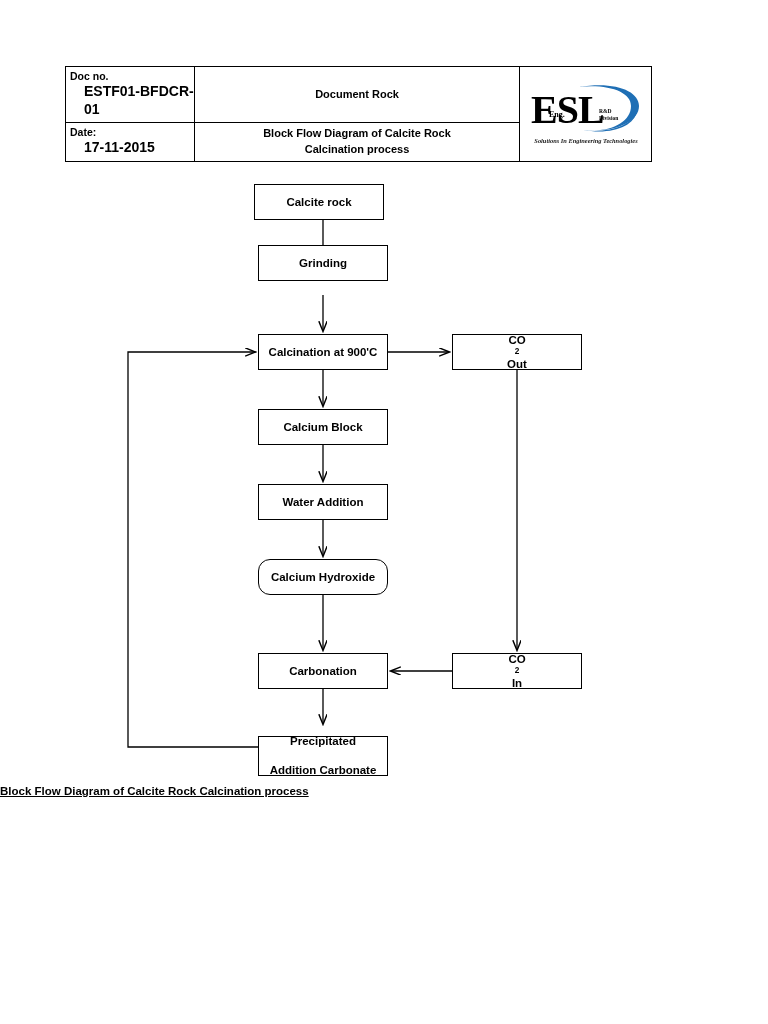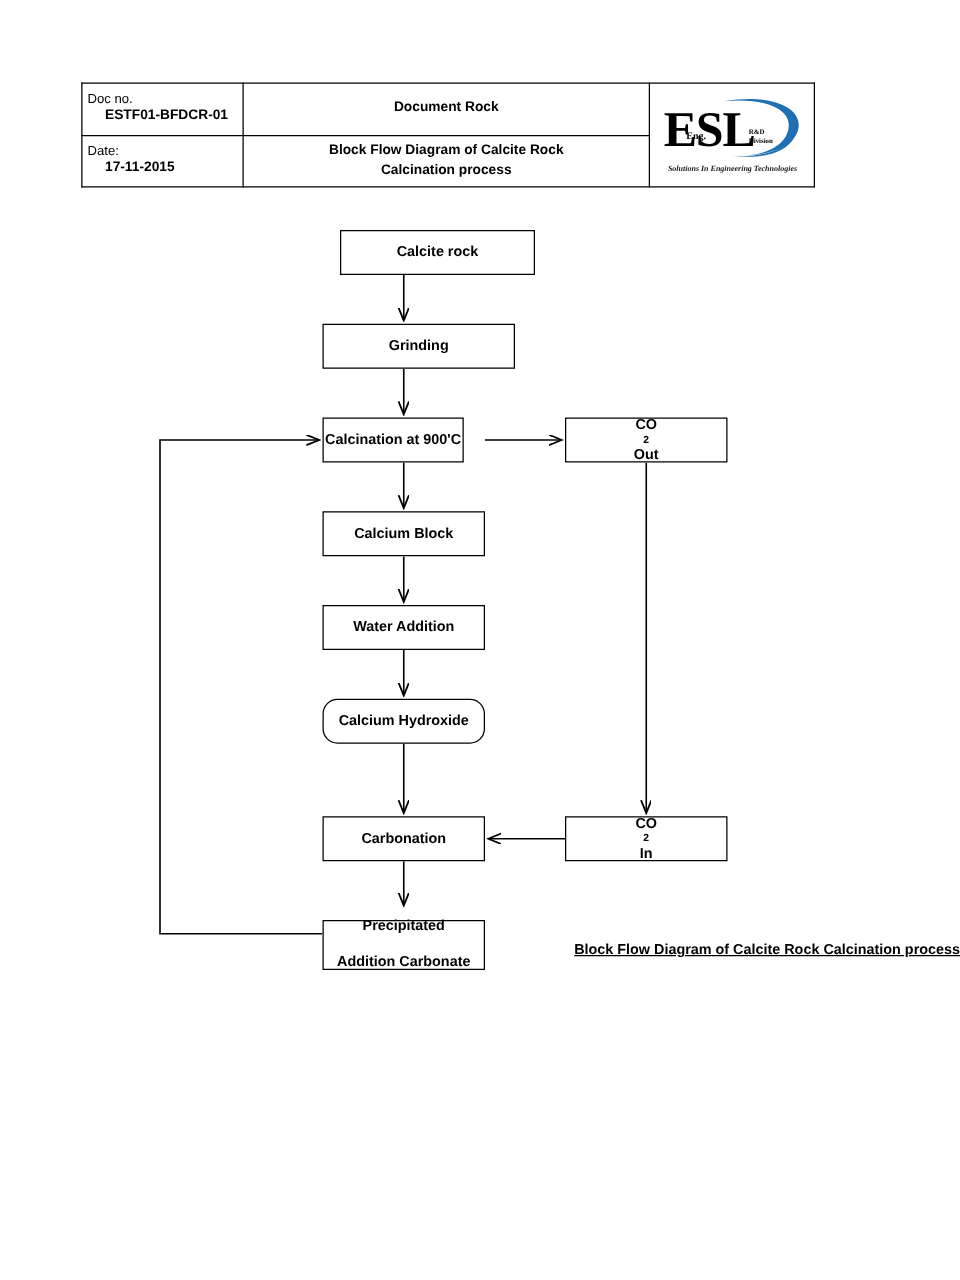--- a/index.html
+++ b/index.html
@@ -35,25 +35,25 @@
   .col-meta   { width: 128px; }
   .col-title  { width: 324px; }
   .col-logo   { width: 131px; }
 
   .meta-cell {
     padding: 3px 0 4px 4px;
     line-height: 1.25;
   }
   .meta-label {
     font-size: 10.5px;
-    font-weight: normal;
+    font-weight: bold;
     display: block;
   }
   .meta-value {
-    font-size: 11px;
+    font-size: 14px;
     font-weight: bold;
     display: block;
     padding-left: 14px;
   }
 
   .title-cell {
     text-align: center;
     font-size: 11px;
     font-weight: bold;
     line-height: 1.45;
@@ -95,37 +95,37 @@
     align-items: center;
     justify-content: center;
     text-align: center;
     font-size: 11.5px;
     font-weight: bold;
     line-height: 1.22;
     color: #000000;
   }
   .node span { display: block; }
 
-  .n-calcite     { left: 272px; top: 184px;  width: 156px; height: 36px; }
-  .n-grinding    { left: 258px; top: 259px;  width: 154px; height: 36px; }
-  .n-calcination { left: 258px; top: 334px;  width: 113px; height: 36px; }
+  .n-calcite     { left: 254px; top: 184px;  width: 130px; height: 36px; }
+  .n-grinding    { left: 258px; top: 245px;  width: 130px; height: 36px; }
+  .n-calcination { left: 258px; top: 334px;  width: 130px; height: 36px; }
   .n-co2out      { left: 452px; top: 334px;  width: 130px; height: 36px; }
   .n-cao         { left: 258px; top: 409px;  width: 130px; height: 36px; }
   .n-water       { left: 258px; top: 484px;  width: 130px; height: 36px; }
   .n-caoh        { left: 258px; top: 559px;  width: 130px; height: 36px; border-radius: 12px; }
   .n-carbonation { left: 258px; top: 653px;  width: 130px; height: 36px; }
   .n-co2in       { left: 452px; top: 653px;  width: 130px; height: 36px; }
   .n-pcc         { left: 258px; top: 736px;  width: 130px; height: 40px; line-height: 1.3; }
 
   .caption {
     position: absolute;
     left: 0;
-    top: 754px;
+    top: 785px;
     width: 768px;
-    text-align: right;
+    text-align: left;
     font-size: 11.5px;
     font-weight: bold;
     text-decoration: underline;
     color: #000000;
   }
   .sub { font-size: 0.72em; vertical-align: -0.25em; }
 </style>
 </head>
 <body>
 

